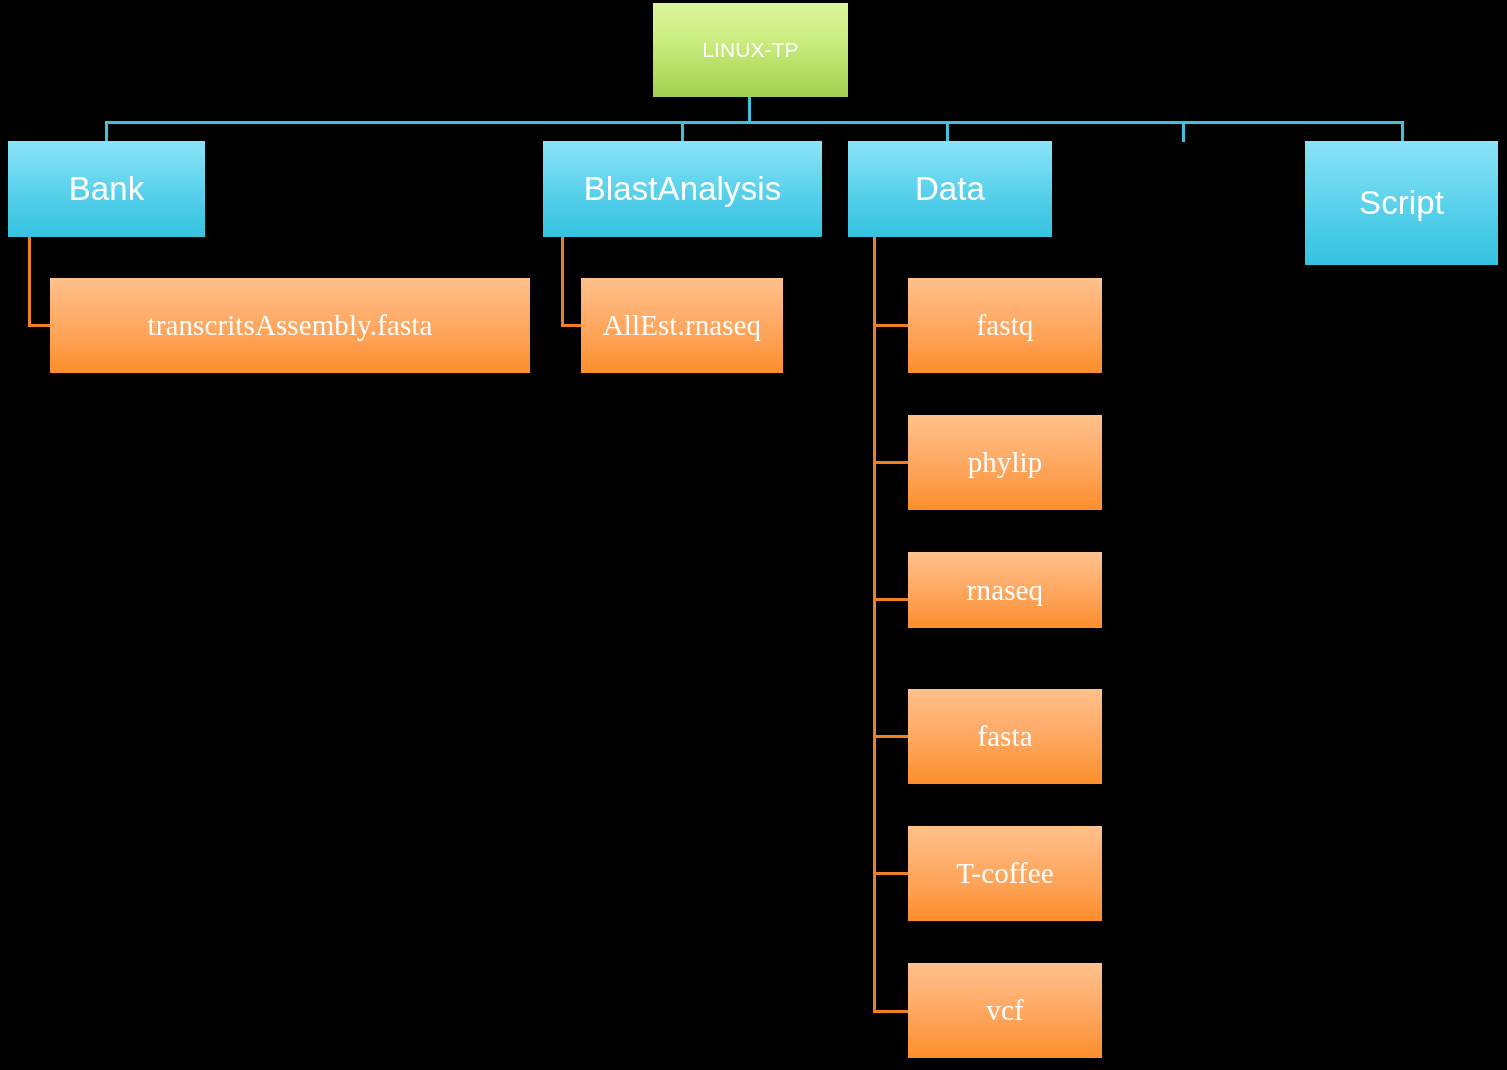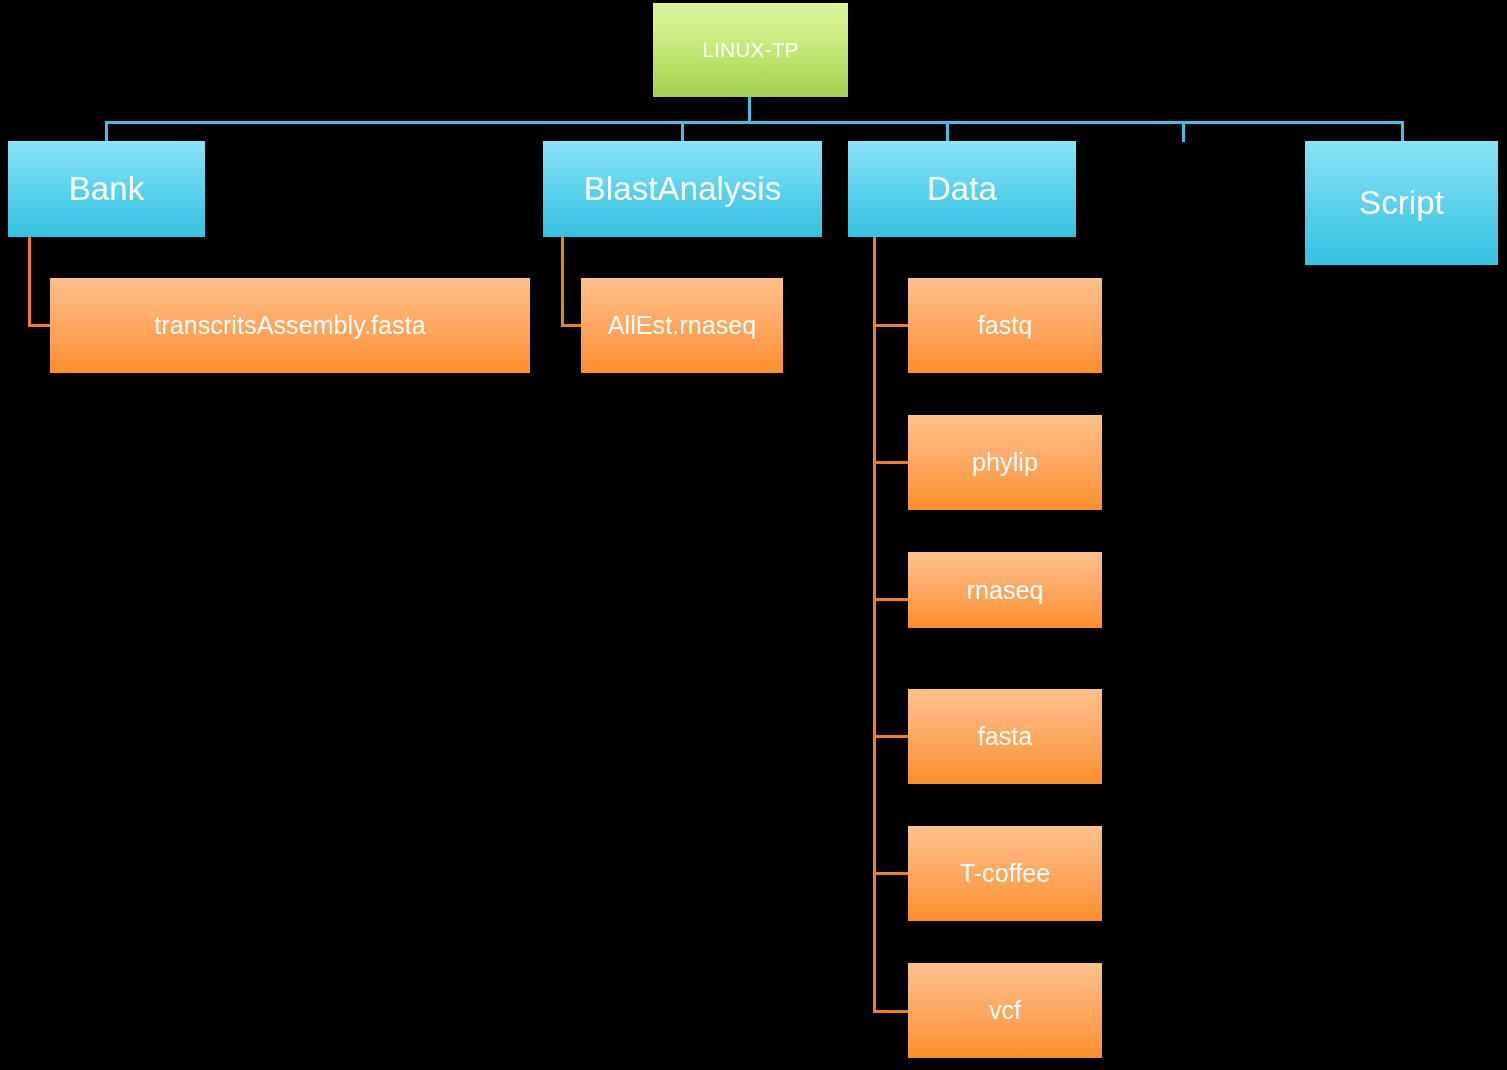--- a/index.html
+++ b/index.html
@@ -33,21 +33,22 @@
   .node-root {
     background: linear-gradient(to bottom, #DCF49C 0%, #CDEE84 35%, #B5DF65 70%, #A2CF4F 100%);
     font-size: 21px;
   }
   .node-folder {
     background: linear-gradient(to bottom, #8BE3F7 0%, #6FD9F1 30%, #4ACBE7 70%, #35C3E0 100%);
     font-size: 33px;
   }
   .node-file {
     background: linear-gradient(to bottom, #FFC18A 0%, #FFB172 32%, #FE9E4E 70%, #FC8E2A 100%);
-    font-size: 25px;
+    font-size: 29px;
+    font-family: Liberation Serif, serif;
   }
   .conn {
     position: absolute;
     background: #3FC0DE;
   }
   .conn-orange {
     position: absolute;
     background: #F07F22;
   }
   .label {
@@ -90,21 +91,21 @@
   </div>
 
   <div class="node node-folder" style="left:8px; top:141px; width:197px; height:96px;">
     <span class="label">Bank</span>
   </div>
 
   <div class="node node-folder" style="left:543px; top:141px; width:279px; height:96px;">
     <span class="label">BlastAnalysis</span>
   </div>
 
-  <div class="node node-folder" style="left:848px; top:141px; width:228px; height:96px;">
+  <div class="node node-folder" style="left:848px; top:141px; width:204px; height:96px;">
     <span class="label">Data</span>
   </div>
 
 
   <div class="node node-folder" style="left:1305px; top:141px; width:193px; height:124px;">
     <span class="label">Script</span>
   </div>
 
   <div class="node node-file" style="left:50px; top:278px; width:480px; height:95px;">
     <span class="label">transcritsAssembly.fasta</span>

